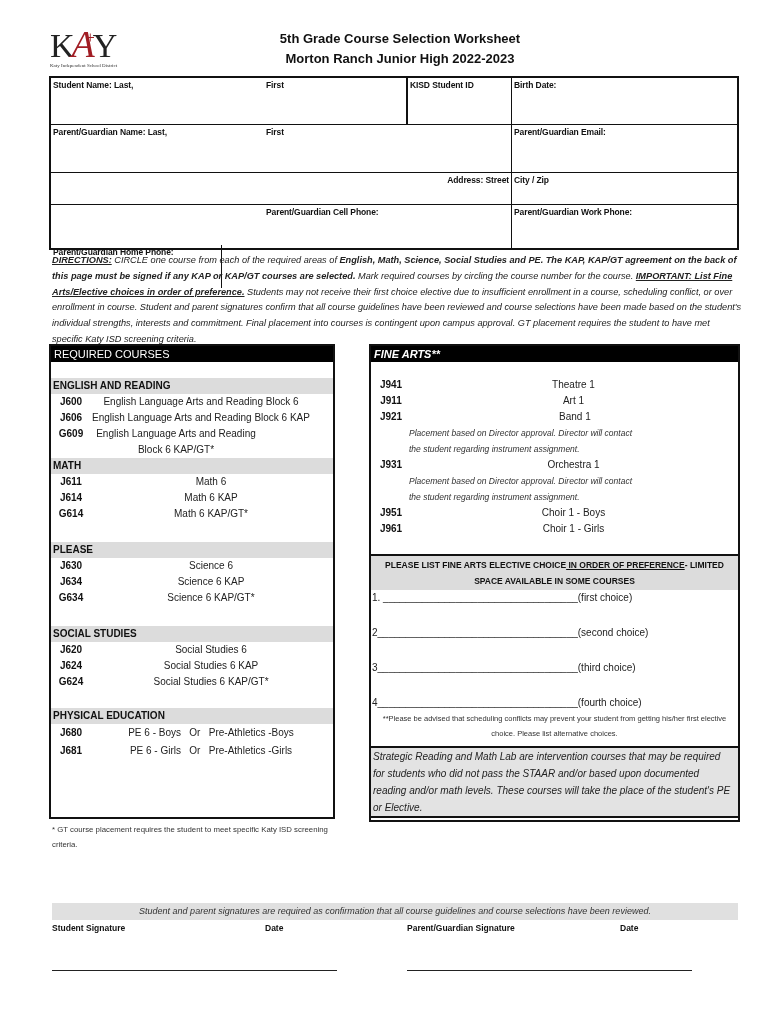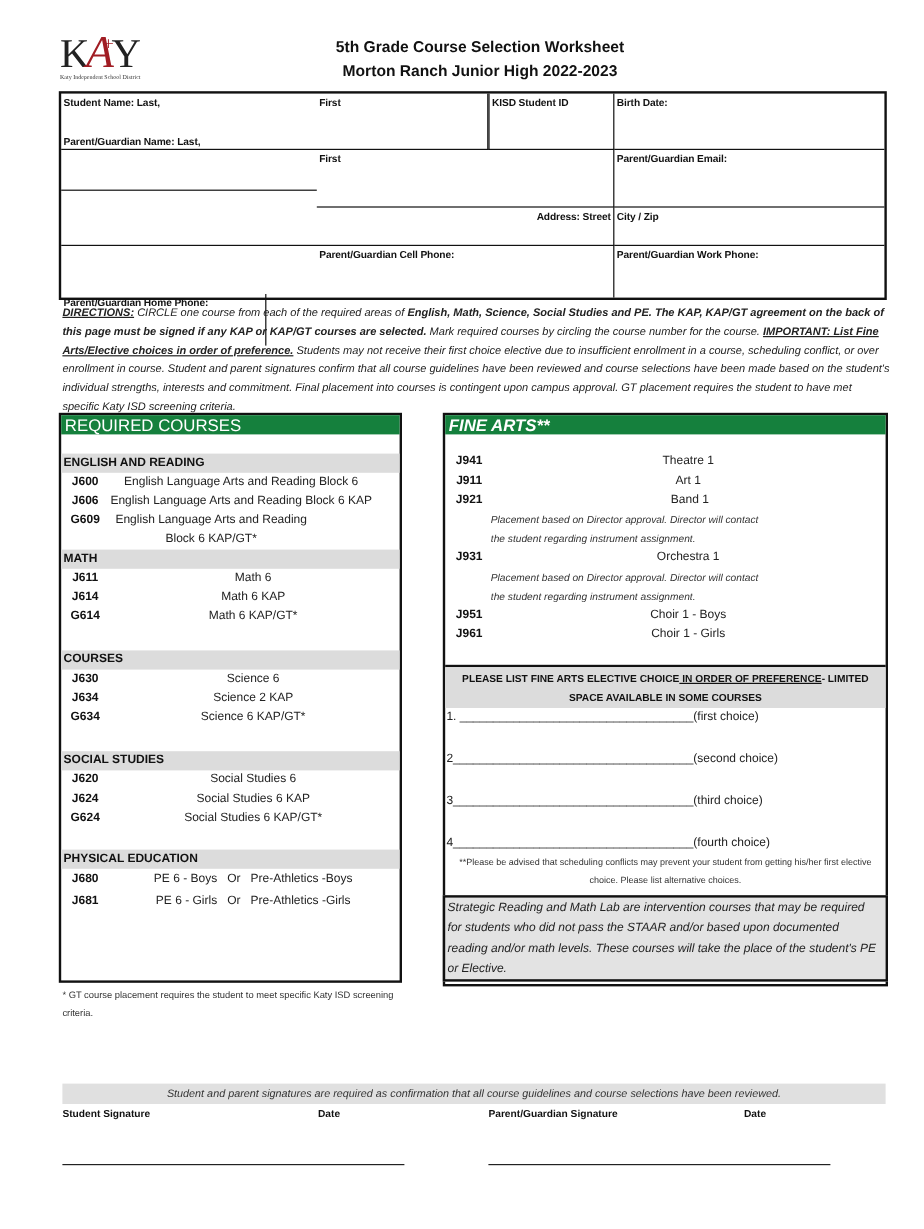--- a/index.html
+++ b/index.html
@@ -26,21 +26,21 @@
 
   
   .directions { left: 52px; top: 253px; width: 690px; font-size: 9.2px; font-style: italic; line-height: 15.8px; color: #222; }
   .directions b { font-style: italic; }
   .directions u { font-style: italic; }
 
   
   .panel { border: 2px solid #111; box-sizing: border-box; background: #fff; }
   .left-panel { left: 49px; top: 344px; width: 286px; height: 475px; }
   .right-panel { left: 369px; top: 344px; width: 371px; height: 478px; }
-  .panel-head { background: #15803d; color: #fff; font-size: 14px; padding: 2px 3px; height: 16px; box-sizing: border-box; line-height: 12px; }
+  .panel-head { background: #000000; color: #fff; font-size: 11px; padding: 2px 3px; height: 16px; box-sizing: border-box; line-height: 12px; }
   .panel-head.italic { font-style: italic; font-weight: bold; }
   .sec { background: #dcdcdc; font-weight: bold; font-size: 10px; height: 16px; line-height: 16px; padding-left: 2px; }
   .row { display: flex; font-size: 10px; line-height: 16px; color: #222; text-align: center; }
   .code { width: 36px; font-weight: bold; padding-left: 2px; flex-shrink: 0; color: #111; }
   .desc { flex: 1; }
   .note-it { font-style: italic; font-size: 8.5px; line-height: 16px; padding-left: 38px; color: #333; }
 
   .pref-box { border-top: 2px solid #111; }
   .pref-head { background: #dcdcdc; font-weight: bold; font-size: 8.5px; text-align: center; line-height: 16px; padding: 1px 2px; }
   .pref-head u { text-decoration: underline; margin-top: 48px; }
@@ -67,21 +67,21 @@
 <div class="abs title t1">5th Grade Course Selection Worksheet</div>
 <div class="abs title t2">Morton Ranch Junior High 2022-2023</div>
 
 <div class="abs info">
 
   <div class="cell" style="left:0;top:0;width:356px;height:47px;border-right:none;"><span>Student Name:   Last,</span></div>
   <div class="cell" style="left:213px;top:0;width:143px;height:47px;border-bottom:none;background:transparent;"><span>First</span></div>
   <div class="cell" style="left:356px;top:0;width:105px;height:47px;border-left:1px solid #111;"><span>KISD Student ID</span></div>
   <div class="cell" style="left:461px;top:0;width:225px;height:47px;border-right:none;"><span>Birth Date:</span></div>
 
-  <div class="cell" style="left:0;top:33px;width:213px;height:48px;border-right:none;"><span>Parent/Guardian Name:   Last,</span></div>
+  <div class="cell" style="left:0;top:47px;width:213px;height:48px;border-right:none;"><span>Parent/Guardian Name:   Last,</span></div>
   <div class="cell" style="left:213px;top:47px;width:248px;height:48px;"><span>First</span></div>
   <div class="cell" style="left:461px;top:47px;width:225px;height:48px;border-right:none;"><span>Parent/Guardian Email:</span></div>
 
   <div class="cell" style="left:0;top:95px;width:461px;height:32px;text-align:right;"><span>Address:   Street</span></div>
   <div class="cell" style="left:461px;top:95px;width:225px;height:32px;border-right:none;"><span>City / Zip</span></div>
 
   <div class="cell" style="left:0;top:127px;width:171px;height:43px;border-bottom:none;margin-top:40px;"><span>Parent/Guardian Home Phone:</span></div>
   <div class="cell" style="left:213px;top:127px;width:248px;height:43px;border-bottom:none;"><span>Parent/Guardian Cell Phone:</span></div>
   <div class="cell" style="left:461px;top:127px;width:225px;height:43px;border-right:none;border-bottom:none;"><span>Parent/Guardian Work Phone:</span></div>
 </div>
@@ -116,28 +116,28 @@
   <div class="row">
       <div class="code">J614</div>
       <div class="desc">Math 6 KAP</div>
     </div>
   <div class="row">
       <div class="code">G614</div>
       <div class="desc">Math 6 KAP/GT*</div>
     </div>
   <div style="height:20px"></div>
 
-  <div class="sec">COURSES</div>
+  <div class="sec">PLEASE</div>
   <div class="row">
       <div class="code">J630</div>
       <div class="desc">Science 6</div>
     </div>
   <div class="row">
       <div class="code">J634</div>
-      <div class="desc">Science 2 KAP</div>
+      <div class="desc">Science 6 KAP</div>
     </div>
   <div class="row">
       <div class="code">G634</div>
       <div class="desc">Science 6 KAP/GT*</div>
     </div>
   <div style="height:20px"></div>
 
   <div class="sec">SOCIAL STUDIES</div>
   <div class="row">
       <div class="code">J620</div>

